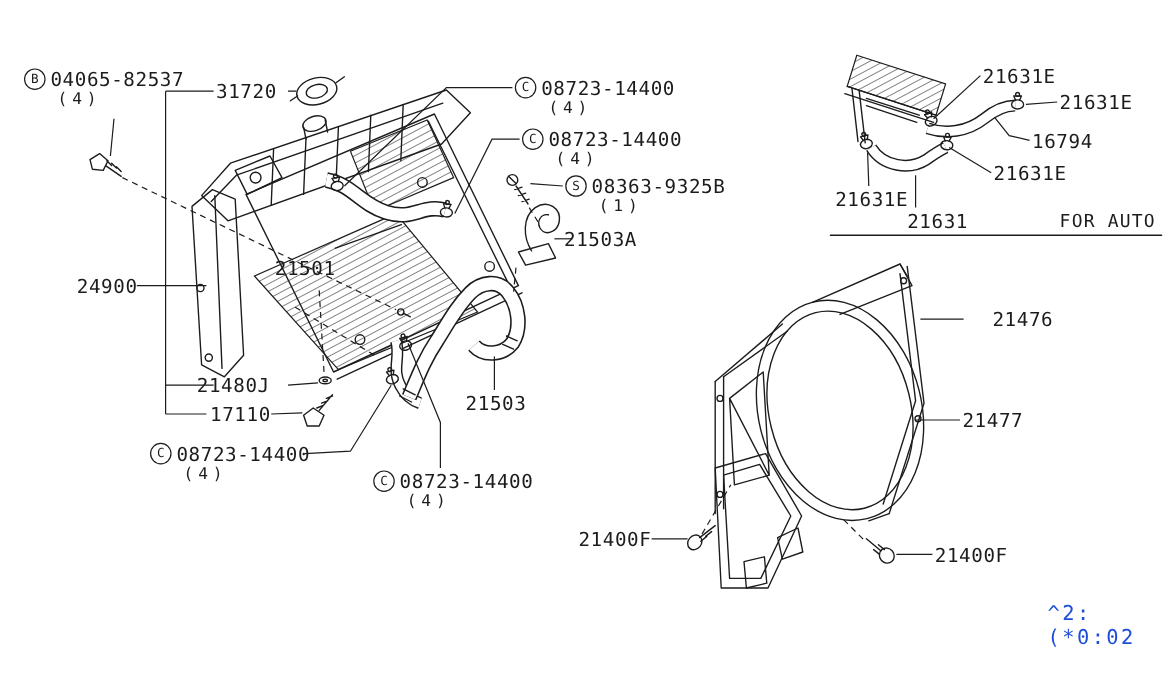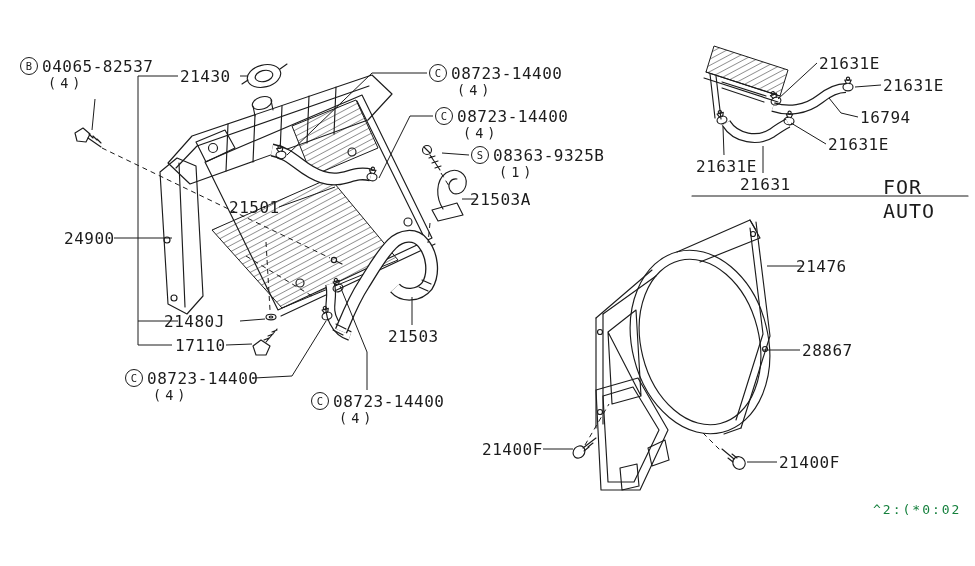--- a/index.html
+++ b/index.html
@@ -16,22 +16,22 @@
   .tube-i.thin{stroke-width:7.6;}
   .hatch{fill:url(#hatchp);stroke:#1c1c1c;stroke-width:1;}
   .dash{stroke:#1c1c1c;fill:none;stroke-width:1;stroke-dasharray:5 4;}
   .leader{stroke:#1c1c1c;fill:none;stroke-width:1;}
   .lbl{position:absolute;white-space:nowrap;}
   .l1{display:flex;align-items:center;gap:4px;height:18px;font-size:16px;letter-spacing:0.5px;}
   .circ{flex:none;display:inline-flex;width:16px;height:16px;border:1.4px solid #1c1c1c;
         border-radius:50%;align-items:center;justify-content:center;
         font-size:10.5px;letter-spacing:0;}
   .qty{display:block;font-size:13.5px;letter-spacing:4px;padding-left:28px;line-height:17px;}
-  .noteline{position:absolute;font-size:20px;letter-spacing:1px;}
-  .wm{position:absolute;font-size:13px;color:#15803d;letter-spacing:2px;}
+  .noteline{position:absolute;font-size:15px;letter-spacing:1px;}
+  .wm{position:absolute;font-size:17px;color:#1d4ed8;letter-spacing:2px;}
 </style>
 </head>
 <body>
 
 <svg width="975" height="566" viewBox="0 0 975 566">
   <defs>
     <pattern id="hatchp" width="5.5" height="5.5" patternUnits="userSpaceOnUse" patternTransform="rotate(62)">
       <line x1="0" y1="0" x2="0" y2="5.5" stroke="#1c1c1c" stroke-width="0.9"></line>
     </pattern>
     <g id="clamp">
@@ -199,21 +199,21 @@
 
 <div class="lbl" style="left:20px;top:57px">
   <div class="l1">
       <span class="circ">B</span>
       <span>04065-82537</span>
     </div>
   <span class="qty">(4)</span>
 </div>
 <div class="lbl" style="left:180px;top:67px">
     <div class="l1">
-      <span>21430</span>
+      <span>31720</span>
     </div>
   </div>
 <div class="lbl" style="left:429px;top:64px">
   <div class="l1">
       <span class="circ">C</span>
       <span>08723-14400</span>
     </div>
   <span class="qty">(4)</span>
 </div>
 <div class="lbl" style="left:435px;top:107px">
@@ -228,21 +228,21 @@
       <span class="circ">S</span>
       <span>08363-9325B</span>
     </div>
   <span class="qty">(1)</span>
 </div>
 <div class="lbl" style="left:470px;top:190px">
     <div class="l1">
       <span>21503A</span>
     </div>
   </div>
-<div class="lbl" style="left:229px;top:198px">
+<div class="lbl" style="left:229px;top:214px">
     <div class="l1">
       <span>21501</span>
     </div>
   </div>
 <div class="lbl" style="left:64px;top:229px">
     <div class="l1">
       <span>24900</span>
     </div>
   </div>
 <div class="lbl" style="left:164px;top:312px">
@@ -293,35 +293,35 @@
 <div class="lbl" style="left:828px;top:135px">
     <div class="l1">
       <span>21631E</span>
     </div>
   </div>
 <div class="lbl" style="left:696px;top:157px">
     <div class="l1">
       <span>21631E</span>
     </div>
   </div>
-<div class="lbl" style="left:740px;top:175px">
+<div class="lbl" style="left:756px;top:175px">
     <div class="l1">
       <span>21631</span>
     </div>
   </div>
 <div class="noteline" style="left:883px;top:175px">FOR AUTO</div>
 
-<div class="lbl" style="left:796px;top:257px">
+<div class="lbl" style="left:827px;top:257px">
     <div class="l1">
       <span>21476</span>
     </div>
   </div>
 <div class="lbl" style="left:802px;top:341px">
     <div class="l1">
-      <span>28867</span>
+      <span>21477</span>
     </div>
   </div>
 <div class="lbl" style="left:482px;top:440px">
     <div class="l1">
       <span>21400F</span>
     </div>
   </div>
 <div class="lbl" style="left:779px;top:453px">
     <div class="l1">
       <span>21400F</span>

